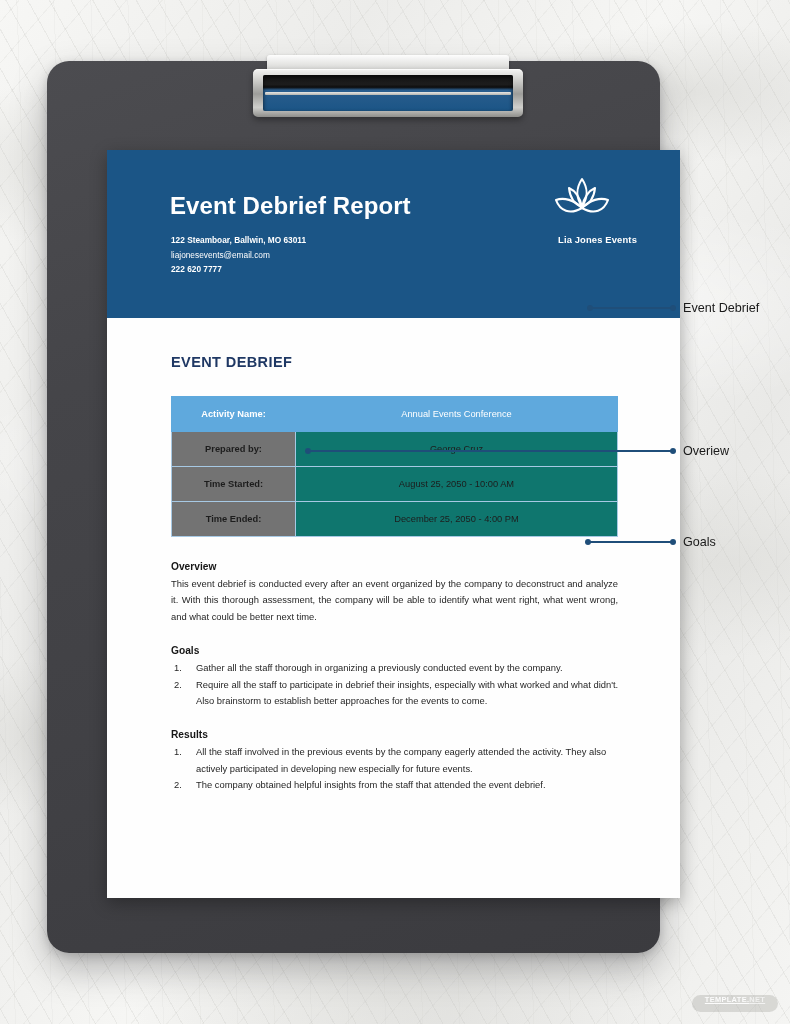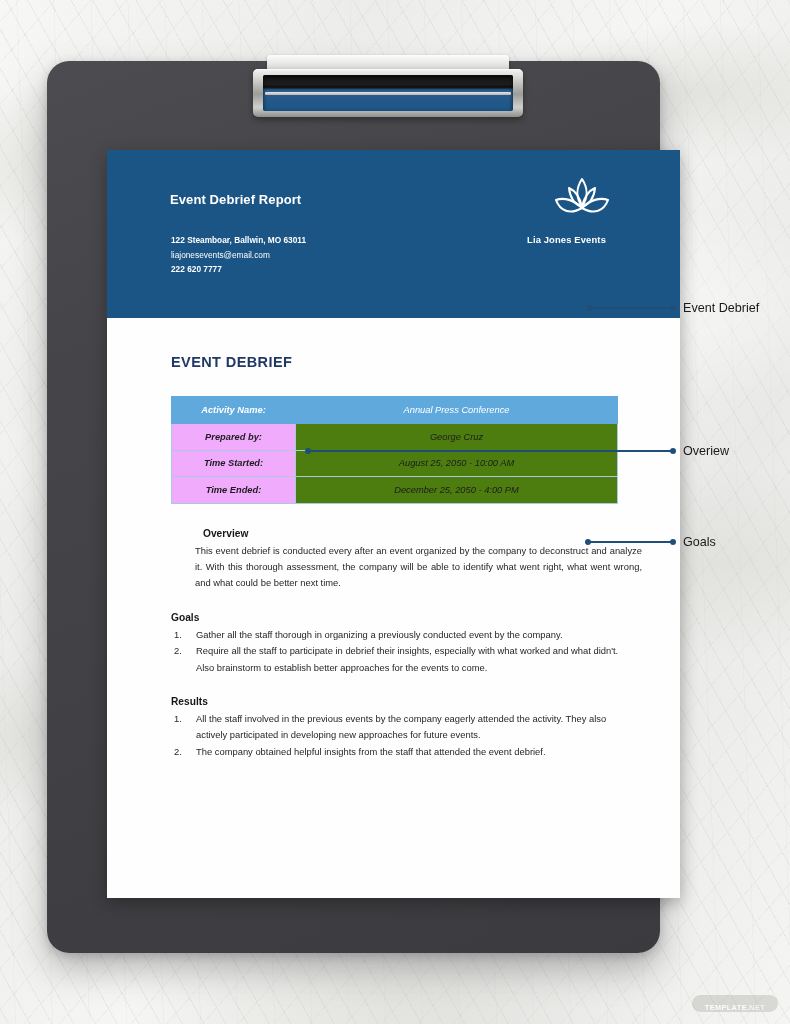--- a/index.html
+++ b/index.html
@@ -82,68 +82,68 @@
   }
 
   
   #letterhead {
     position:relative; width:100%; height:168px;
     background:#1b5586;
     color:#fff;
   }
   #lh-title {
     position:absolute; left:63px; top:42px;
-    font-size:13px; font-weight:bold; letter-spacing:.1px;
+    font-size:24px; font-weight:bold; letter-spacing:.1px;
   }
   #lh-contact { position:absolute; left:64px; top:83px; line-height:14.6px; }
   #lh-contact div { font-size:8.3px; }
   .lh-bold { font-weight:bold; }
 
-  #lh-logo { position:absolute; left:420px; top:25px; width:110px; text-align:left; }
+  #lh-logo { position:absolute; left:420px; top:25px; width:110px; text-align:right; }
   #lh-logo svg { display:block; margin:0 auto; }
   #lh-brand { margin-top:7px; font-size:9.4px; font-weight:bold; letter-spacing:.15px; }
 
   
   #doc-body { position:relative; padding:0 64px; }
 
   #section-title {
     margin-top:36px;
     font-size:14.5px; font-weight:bold; letter-spacing:.4px;
     color:#1f3864;
   }
 
   
   #info-table {
     margin-top:26px; width:447px;
     border-collapse:collapse; table-layout:fixed;
   }
   #info-table td {
-    height:26.5px; padding:4px 6px;
+    height:26.5px; padding:12px 6px;
     border:1px solid #a7c9e4;
-    font-size:9.3px; text-align:center; color:#1d1d1d;font-style:italic;
+    font-size:9.3px; text-align:center; color:#1d1d1d;
   }
   #info-table tr:first-child td {
     background:#5fa9dd; color:#fff; border-color:#5fa9dd; height:27px;
   }
   #info-table td.lbl {
-    width:124px; background:#f0abfc; font-weight:bold;
+    width:124px; background:#737373; font-weight:bold;
   }
   #info-table tr:first-child td.lbl { background:#5fa9dd; }
-  #info-table td.val { background:#4d7c0f; }
+  #info-table td.val { background:#0f766e; }
   #info-table tr:first-child td.val { background:#5fa9dd; }
 
   
   .blk-head {
     font-size:10.2px; font-weight:bold; color:#161616;
     margin-top:20px; margin-bottom:4px;
   }
-  .blk-head.first { margin-top:24px;margin-left:32px; }
+  .blk-head.first { margin-top:24px; }
   .para {
     font-size:9.4px; line-height:16.4px; color:#262626;
-    text-align:justify; width:447px;margin-left:24px;
+    text-align:justify; width:447px;
   }
   ol.list { list-style:none; width:450px; }
   ol.list li {
     position:relative; padding-left:25px;
     font-size:9.4px; line-height:16.4px; color:#262626;
     margin-bottom:0;
   }
   ol.list li .num { position:absolute; left:3px; top:0; }
 
   
@@ -159,21 +159,21 @@
     background:#1f4e79;
   }
 
   
   #watermark {
     position:absolute; left:692px; top:995px;
     width:86px; height:17px; border-radius:9px;
     background:rgba(176,176,172,.42);
     color:rgba(255,255,255,.92);
     font-size:7.4px; font-weight:bold; letter-spacing:.35px;
-    display:flex; align-items:flex-end; justify-content:center;
+    display:flex; align-items:flex-start; justify-content:center;text-decoration:underline;
   }
   #watermark .wm-net { opacity:.72; }
 </style>
 </head>
 <body>
 
 <div id="backdrop"></div>
 
 <div id="clipboard">
 
@@ -211,21 +211,21 @@
     </div>
 
     <div id="doc-body">
 
       <div id="section-title">EVENT DEBRIEF</div>
 
       <table id="info-table">
         <tbody>
           <tr>
             <td class="lbl">Activity Name:</td>
-            <td class="val">Annual Press Conference</td>
+            <td class="val">Annual Events Conference</td>
           </tr>
           <tr>
             <td class="lbl">Prepared by:</td>
             <td class="val">George Cruz</td>
           </tr>
           <tr>
             <td class="lbl">Time Started:</td>
             <td class="val">August 25, 2050 - 10:00 AM</td>
           </tr>
           <tr>
@@ -247,21 +247,21 @@
         <li>
           <span class="num">2.</span>
           <span>Require all the staff to participate in debrief their insights, especially with what worked and what didn't. Also brainstorm to establish better approaches for the events to come.</span>
         </li>
       </ol>
 
       <div class="blk-head">Results</div>
       <ol class="list">
         <li>
           <span class="num">1.</span>
-          <span>All the staff involved in the previous events by the company eagerly attended the activity. They also actively participated in developing new approaches  for future events.</span>
+          <span>All the staff involved in the previous events by the company eagerly attended the activity. They also actively participated in developing new especially  for future events.</span>
         </li>
         <li>
           <span class="num">2.</span>
           <span>The company obtained helpful insights from the staff that attended the event debrief.</span>
         </li>
       </ol>
 
     </div>
   </div>
 </div>

